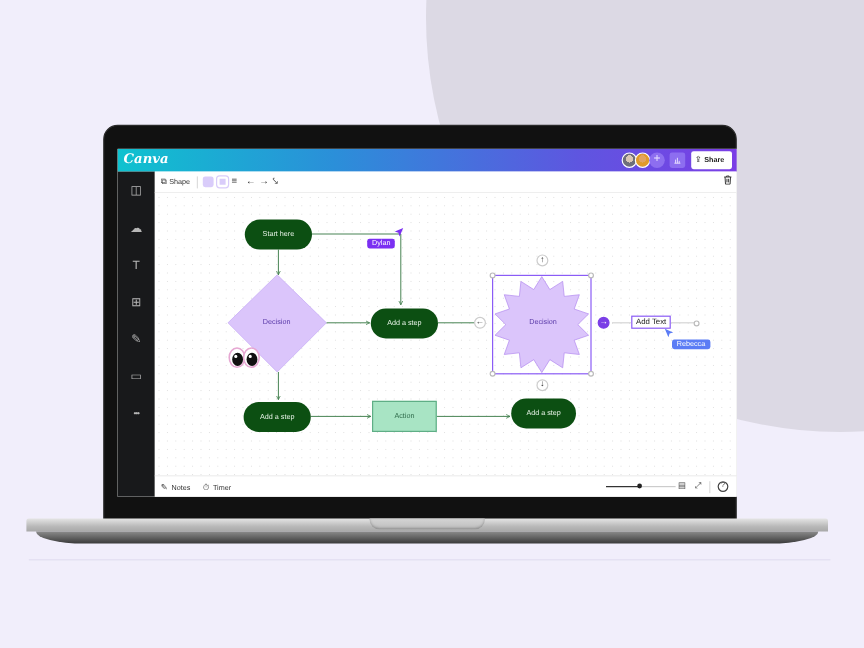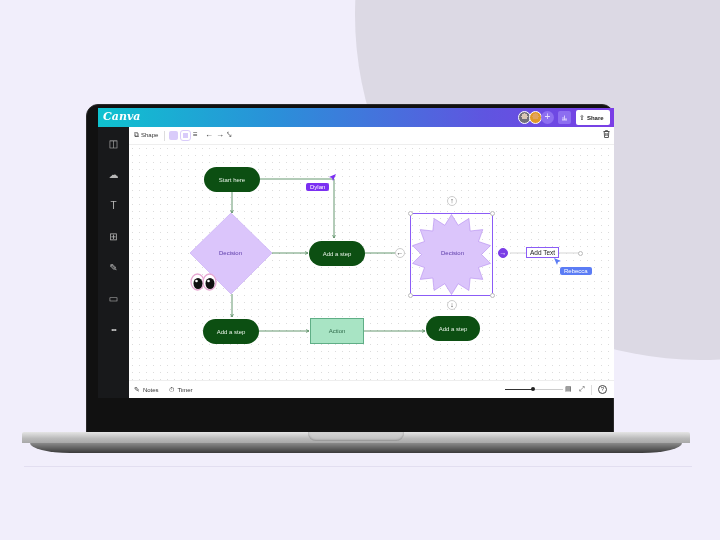--- a/index.html
+++ b/index.html
@@ -2,21 +2,21 @@
 <html><head>
 <meta charset="utf-8">
 <style>
   * { box-sizing: border-box; margin: 0; padding: 0; }
   html, body { width: 720px; height: 540px; overflow: hidden; }
   body { background: #f1eefb; font-family: "Liberation Sans", sans-serif; position: relative; }
   .bg-circle { position: absolute; left: 355px; top: -330px; width: 690px; height: 690px; border-radius: 50%; background: #dcd9e4; }
 
   
   .lid { position: absolute; left: 86px; top: 104px; width: 528px; height: 330px; background: #111; border-radius: 12px 12px 0 0; border: 1px solid #2a2a2a; }
-  .screen { position: absolute; left: 98px; top: 108px; width: 516px; height: 290px; background: #fff; overflow: hidden; }
+  .screen { position: absolute; left: 98px; top: 124px; width: 516px; height: 290px; background: #fff; overflow: hidden; }
   .base { position: absolute; left: 22px; top: 432px; width: 668px; height: 11px; background: linear-gradient(#e5e5e5, #b9b9b9 60%, #a8a8a8); border-radius: 2px 2px 0 0; }
   .base-bottom { position: absolute; left: 30px; top: 443px; width: 652px; height: 10px; background: linear-gradient(#8a8a8a, #3a3a3a); border-radius: 0 0 40px 40px / 0 0 10px 10px; }
   .notch { position: absolute; left: 308px; top: 432px; width: 96px; height: 9px; background: linear-gradient(#d5d5d5, #bdbdbd); border-radius: 0 0 8px 8px; box-shadow: inset 0 -1px 2px rgba(0,0,0,.25); }
   .floor-line { position: absolute; left: 24px; top: 466px; width: 668px; height: 1px; background: #e2def0; }
 
   
   .topbar { position: absolute; left: 0; top: 0; width: 516px; height: 19px; background: linear-gradient(90deg, #0fc2cf 0%, #2b8fd9 35%, #5f55e0 75%, #7b3ee6 100%); }
   .logo { position: absolute; left: 5px; top: 2px; color: #fff; font-family: "DejaVu Serif", serif; font-style: italic; font-weight: bold; font-size: 11px; }
   .avatar { position: absolute; top: 3px; width: 13px; height: 13px; border-radius: 50%; border: 1px solid #fff; }
   .av1 { left: 420px; background: radial-gradient(circle at 50% 40%, #d9c6b5 35%, #6f6f7a 36%); }

